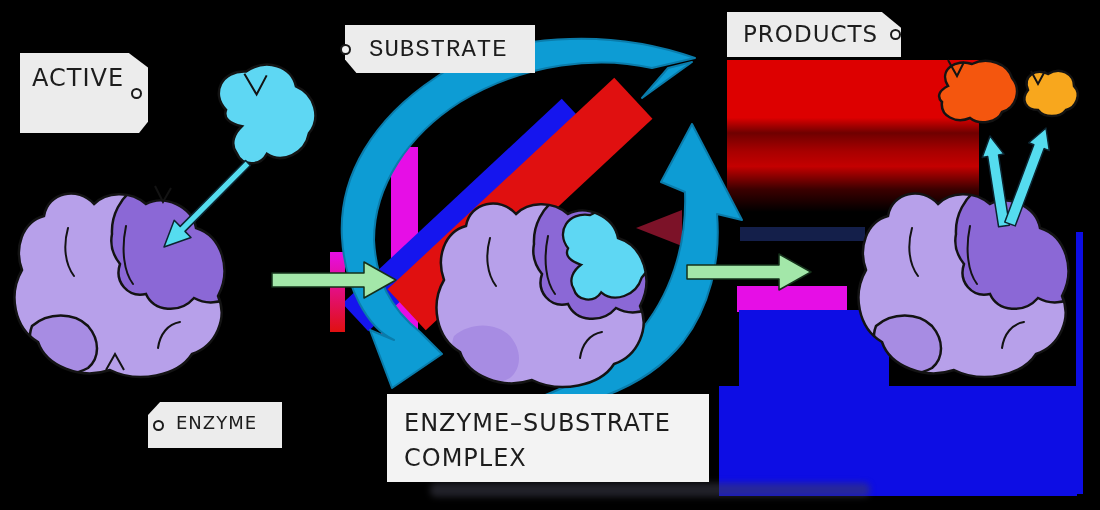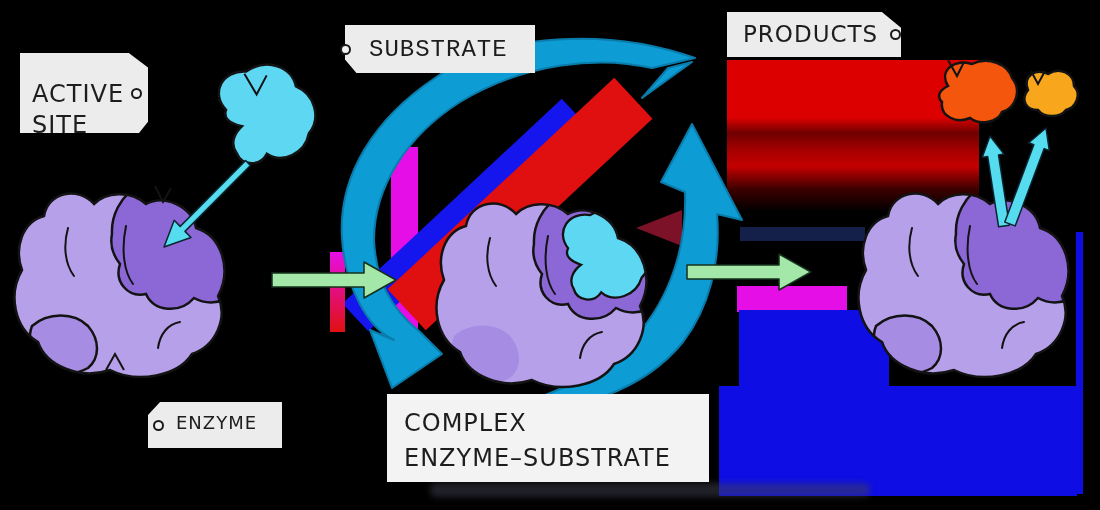--- a/index.html
+++ b/index.html
@@ -26,21 +26,21 @@
   
   .tag{
     position:absolute;background:var(--c-label-bg);color:var(--c-label-text);
     letter-spacing:1px;z-index:6;box-sizing:border-box;
   }
   .tag .ln{white-space:nowrap;}
   .dot{
     position:absolute;width:11px;height:11px;border-radius:50%;
     background:#f2f2f2;border:2.5px solid #1a1a1a;box-sizing:border-box;z-index:7;
   }
-  #tag-active-site{left:20px;top:53px;width:128px;height:80px;padding:26px 0 0 12px;
+  #tag-active-site{left:20px;top:53px;width:128px;height:80px;padding:10px 0 0 12px;
     font-size:24px;line-height:31px;
     clip-path:polygon(0 0,85% 0,100% 18%,100% 86%,93% 100%,0 100%);}
   #tag-substrate{left:345px;top:25px;width:190px;height:48px;padding:11px 0 0 24px;
     font-size:24px;
     clip-path:polygon(0 0,100% 0,100% 100%,6% 100%,0 72%);font-family:Liberation Mono, monospace;}
   #tag-products{left:727px;top:12px;width:174px;height:45px;padding:9px 8px 0 16px;
     font-size:23px;
     clip-path:polygon(0 0,89% 0,100% 35%,100% 100%,0 100%);}
   #tag-enzyme{left:148px;top:402px;width:134px;height:46px;padding:10px 0 0 28px;
     font-size:18px;
@@ -198,37 +198,36 @@
   <svg class="abs lyr2" style="left:1016px;top:66px;" width="68" height="54" viewBox="0 0 68 54">
     <path class="f-amber" d="M 12,24 C 6,10 20,2 32,8 C 44,0 58,8 58,20 C 66,28 60,42 50,44
       C 44,52 28,52 22,44 C 10,44 4,34 12,24 Z"></path>
     <path class="ol" d="M 12,24 C 6,10 20,2 32,8 C 44,0 58,8 58,20 C 66,28 60,42 50,44
       C 44,52 28,52 22,44 C 10,44 4,34 12,24 Z"></path>
     <polyline class="vmark" points="15,5 22,18 29,5"></polyline>
   </svg>
 
   <div class="tag" id="tag-active-site">
     <div class="ln">ACTIVE</div>
-    <div class="ln">SITE</div>
   </div>
   <span class="dot" style="left:131px;top:88px;"></span>
 
   <div class="tag" id="tag-substrate">
     <span class="ln">SUBSTRATE</span>
   </div>
   <span class="dot" style="left:340px;top:44px;"></span>
 
   <div class="tag" id="tag-products">
     <span class="ln">PRODUCTS</span>
   </div>
   <span class="dot" style="left:890px;top:29px;"></span>
 
   <div class="tag" id="tag-enzyme">
     <span class="ln">ENZYME</span>
   </div>
   <span class="dot" style="left:153px;top:420px;"></span>
 
   <div class="tag" id="tag-complex">
+    <div class="ln">ENZYME–SUBSTRATE</div>
     <div class="ln">COMPLEX</div>
-    <div class="ln">ENZYME–SUBSTRATE</div>
   </div>
 
 </div>
 
 </body></html>

